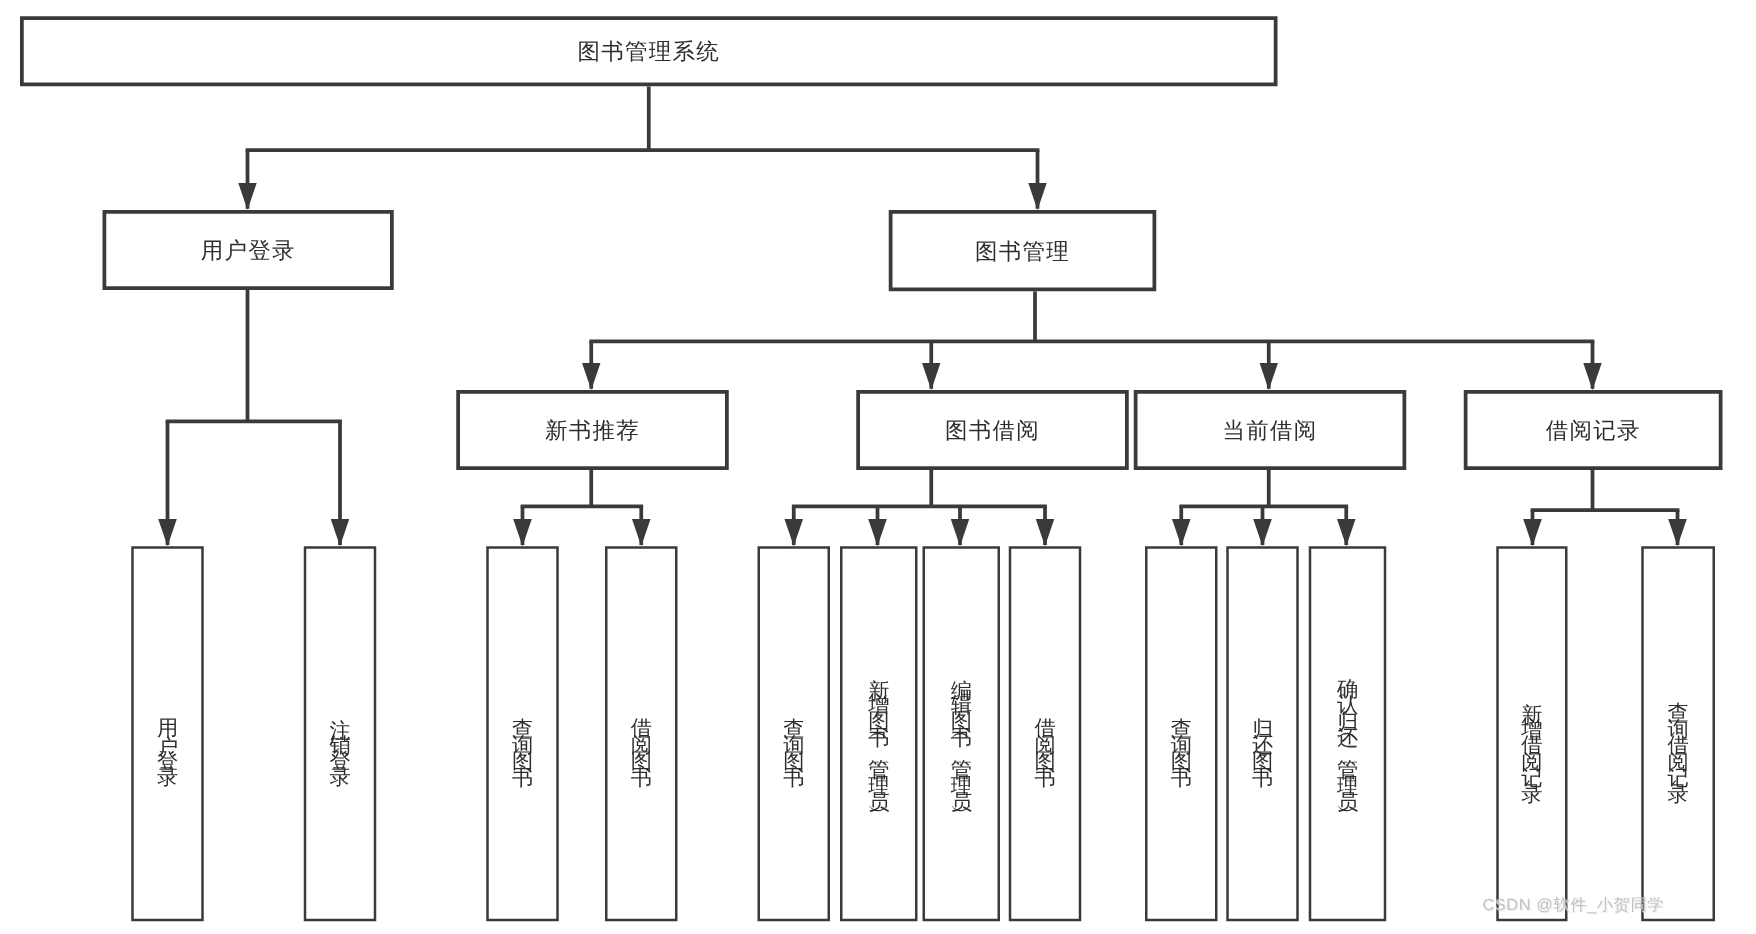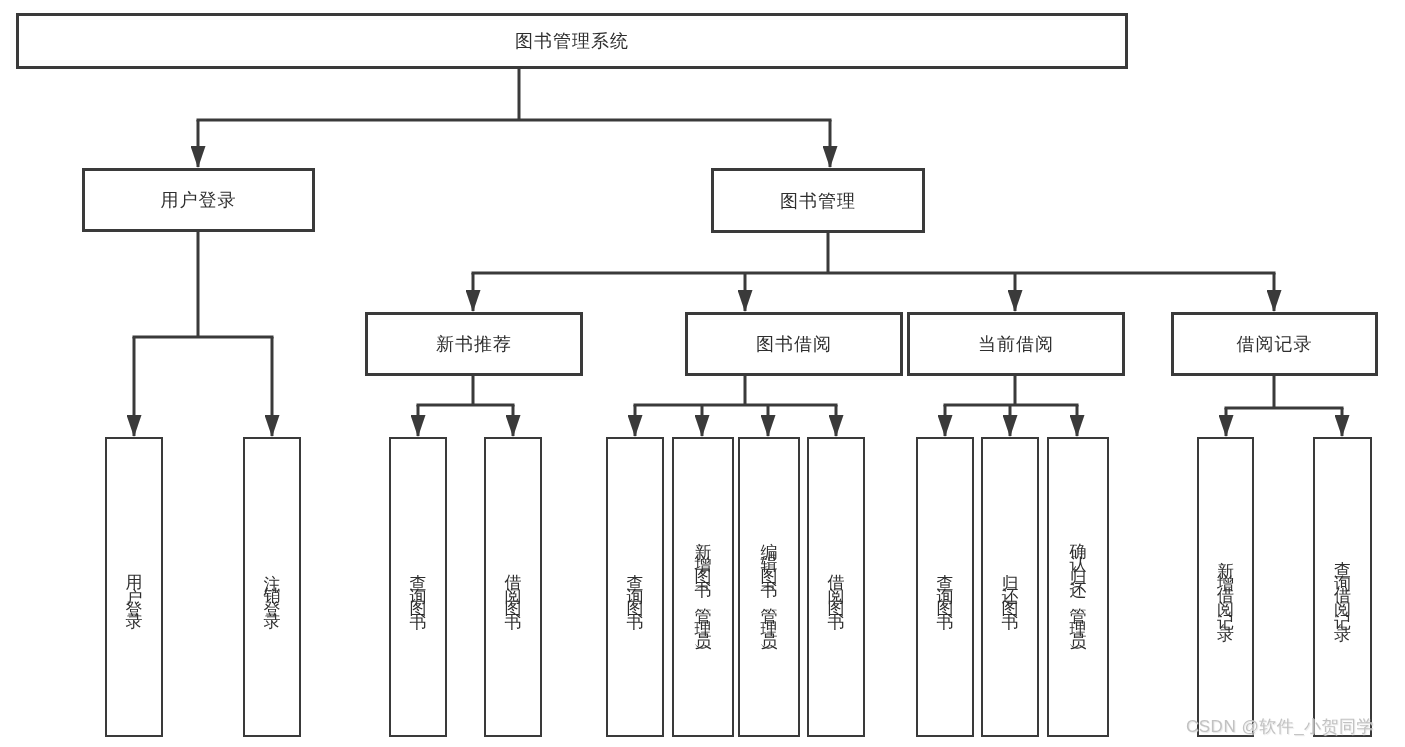--- a/index.html
+++ b/index.html
@@ -35,21 +35,21 @@
     text-orientation: mixed;
     font-size: 17px;
     letter-spacing: 13px;
     line-height: 1;
   }
   .watermark {
     position: absolute;
     left: 1186px;
     top: 715px;
     width: 219px;
-    font-size: 17px;
+    font-size: 13px;
     color: #c2c2c2;
     letter-spacing: 0.5px;
     white-space: nowrap;
     text-shadow: 1px 1px 1px #e9e9e9;
   }
 </style>
 </head>
 <body>
 
 <div class="canvas">
@@ -85,21 +85,21 @@
       <path d="M768 405 V436" marker-end="url(#arrow)"></path>
       <path d="M836 405 V436" marker-end="url(#arrow)"></path>
       <path d="M945 405 V436" marker-end="url(#arrow)"></path>
       <path d="M1010 405 V436" marker-end="url(#arrow)"></path>
       <path d="M1077 405 V436" marker-end="url(#arrow)"></path>
       <path d="M1226 408 V436" marker-end="url(#arrow)"></path>
       <path d="M1342 408 V436" marker-end="url(#arrow)"></path>
     </g>
   </svg>
 
-  <div class="node" style="left:16px; top:13px; width:1112px; height:56px;">图书管理系统</div>
+  <div class="node" style="left:16px; top:13px; width:1006px; height:56px;">图书管理系统</div>
 
   <div class="node" style="left:82px; top:168px; width:233px; height:64px;">用户登录</div>
   <div class="node" style="left:711px; top:168px; width:214px; height:65px;">图书管理</div>
 
   <div class="node" style="left:365px; top:312px; width:218px; height:64px;">新书推荐</div>
   <div class="node" style="left:637px; top:312px; width:218px; height:64px;margin-left:48px;">图书借阅</div>
   <div class="node" style="left:907px; top:312px; width:218px; height:64px;">当前借阅</div>
   <div class="node" style="left:1171px; top:312px; width:207px; height:64px;">借阅记录</div>
 
   <div class="node leaf" style="left:105px; top:437px; width:58px; height:300px;">用户登录</div>

